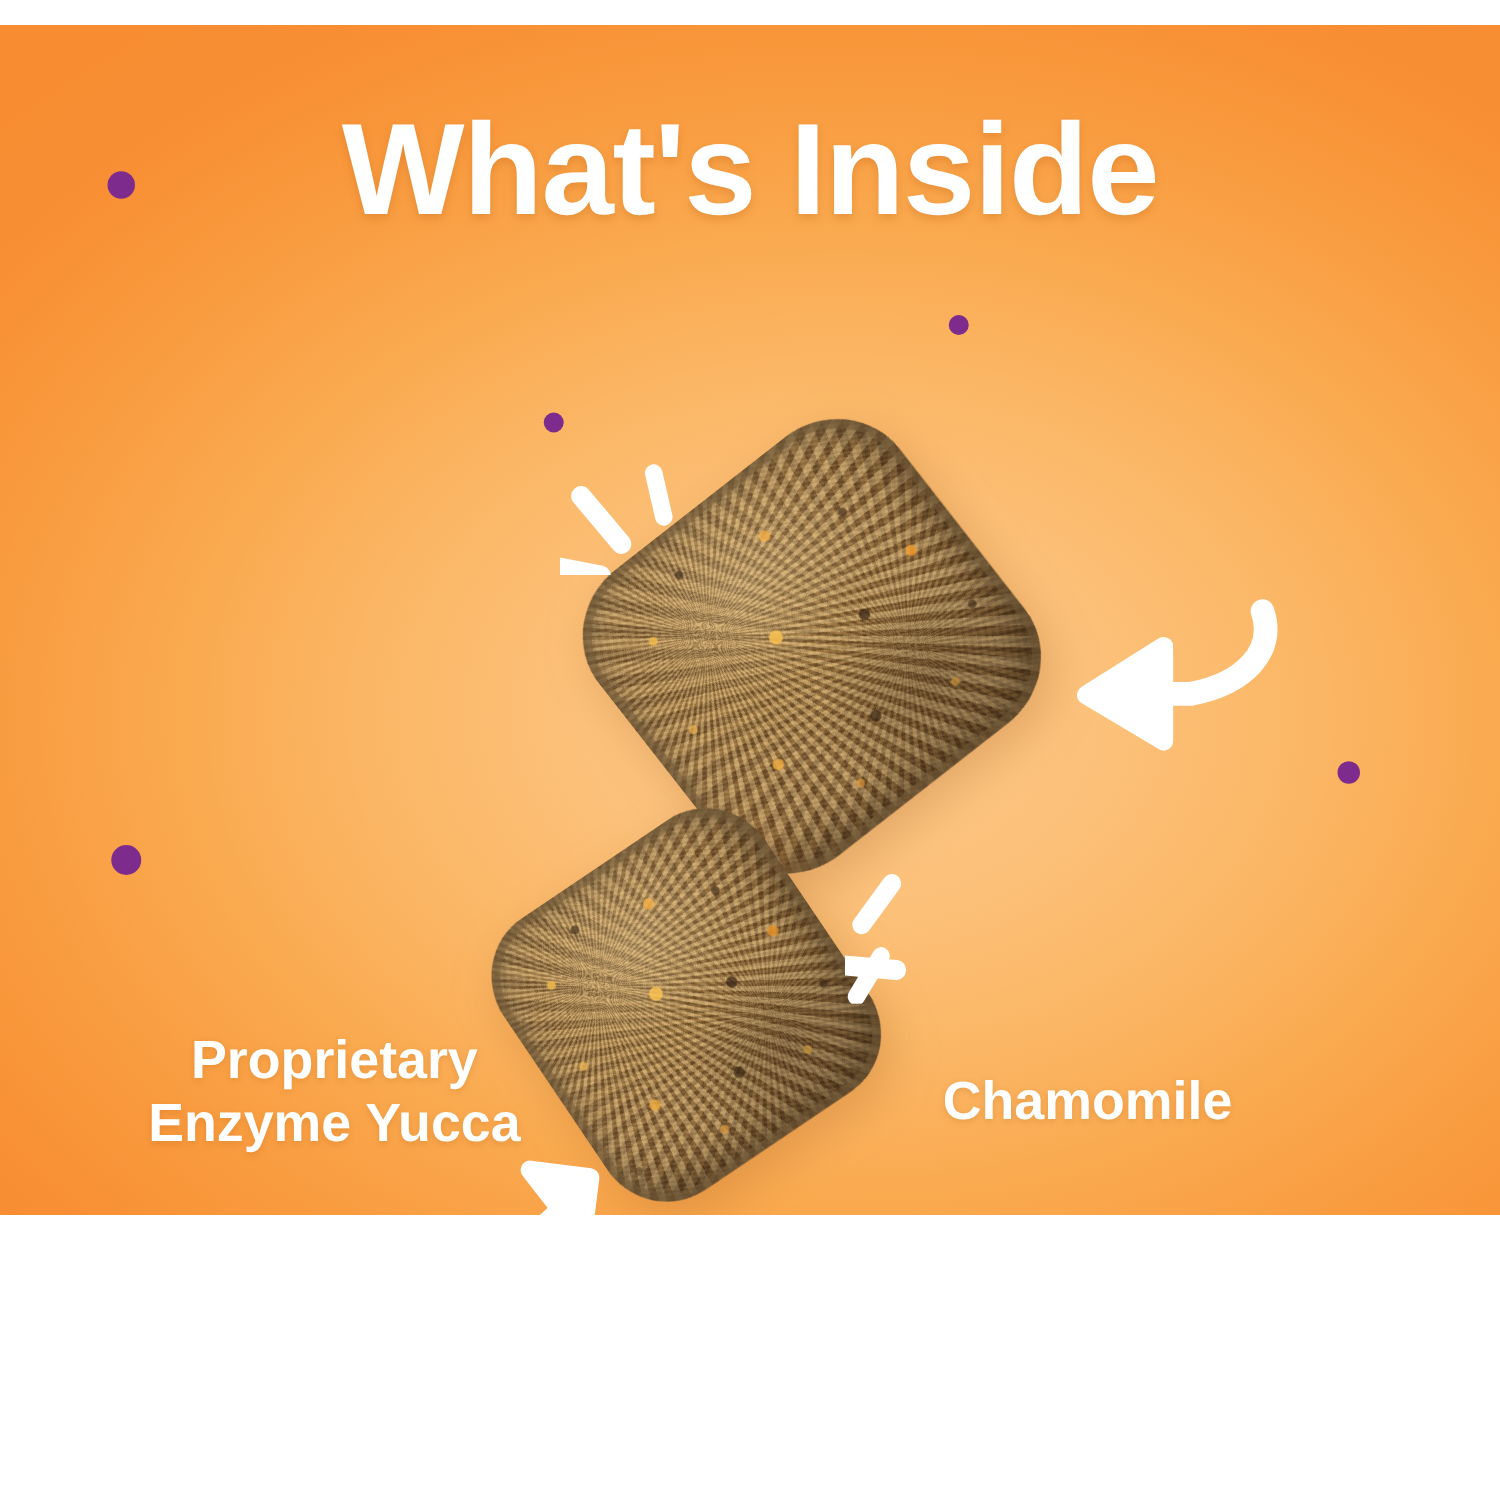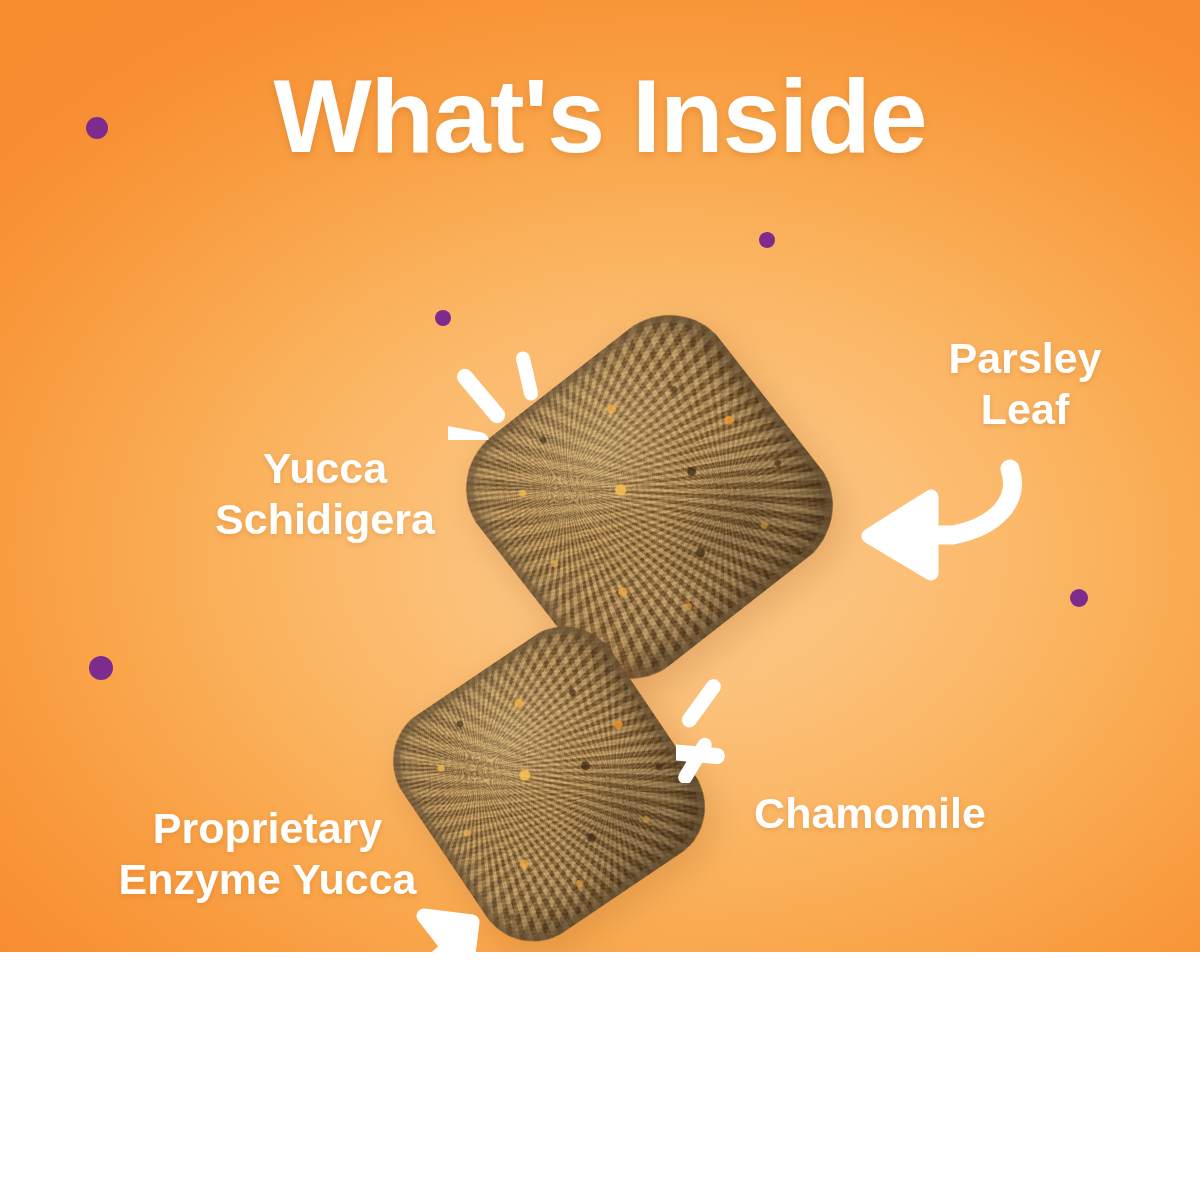--- a/index.html
+++ b/index.html
@@ -17,20 +17,21 @@
     
     background:
       radial-gradient(ellipse 78% 72% at 56% 58%,
         #fdc98c 0%,
         #fcc27c 20%,
         #fbb868 38%,
         #faaa50 56%,
         #f99a3e 74%,
         #f88f34 88%,
         #f78c31 100%);
+    margin-top: 20px;
   }
 
   
   #title {
     position: absolute;
     top: 62px;
     left: 0;
     width: 1200px;
     text-align: center;
     font-size: 104px;
@@ -49,21 +50,21 @@
     font-weight: 700;
     font-size: 43px;
     line-height: 1.18;
     text-align: center;
     text-shadow: 0 2px 5px rgba(180, 95, 20, 0.25);
     white-space: pre-line;
   }
   #label-parsley   { left: 880px;  top: 333px; width: 290px; }
   #label-yucca     { left: 165px;  top: 443px; width: 320px; }
   #label-enzyme    { left: 55px;   top: 803px; width: 425px; }
-  #label-chamomile { left: 700px;  top: 788px; width: 340px; }
+  #label-chamomile { left: 700px;  top: 836px; width: 340px; }
 
   
   .dot {
     position: absolute;
     border-radius: 50%;
     background: #7d2c8d;
   }
 
   
   .vec { position: absolute; }
@@ -189,24 +190,20 @@
     <path d="M96 42 L 34 81 L 96 118 Z" fill="#ffffff" stroke="#ffffff" stroke-width="15" stroke-linejoin="round"></path>
   </svg>
 
   <svg class="vec" style="left:320px; top:898px;" width="185" height="110" viewBox="0 0 185 110">
     <path d="M13 70 C 34 96, 84 96, 128 52" fill="none" stroke="#ffffff" stroke-width="19" stroke-linecap="round"></path>
     <path d="M104 18 L 152 24 L 146 72 Z" fill="#ffffff" stroke="#ffffff" stroke-width="15" stroke-linejoin="round"></path>
   </svg>
 
   <div id="title">What's Inside</div>
 
-  <div class="label" id="label-parsley">Parsley
-Leaf</div>
-
-  <div class="label" id="label-yucca">Yucca
-Schidigera</div>
+
 
   <div class="label" id="label-enzyme">Proprietary
 Enzyme Yucca</div>
 
   <div class="label" id="label-chamomile">Chamomile</div>
 
 </div>
 
 </body></html>

